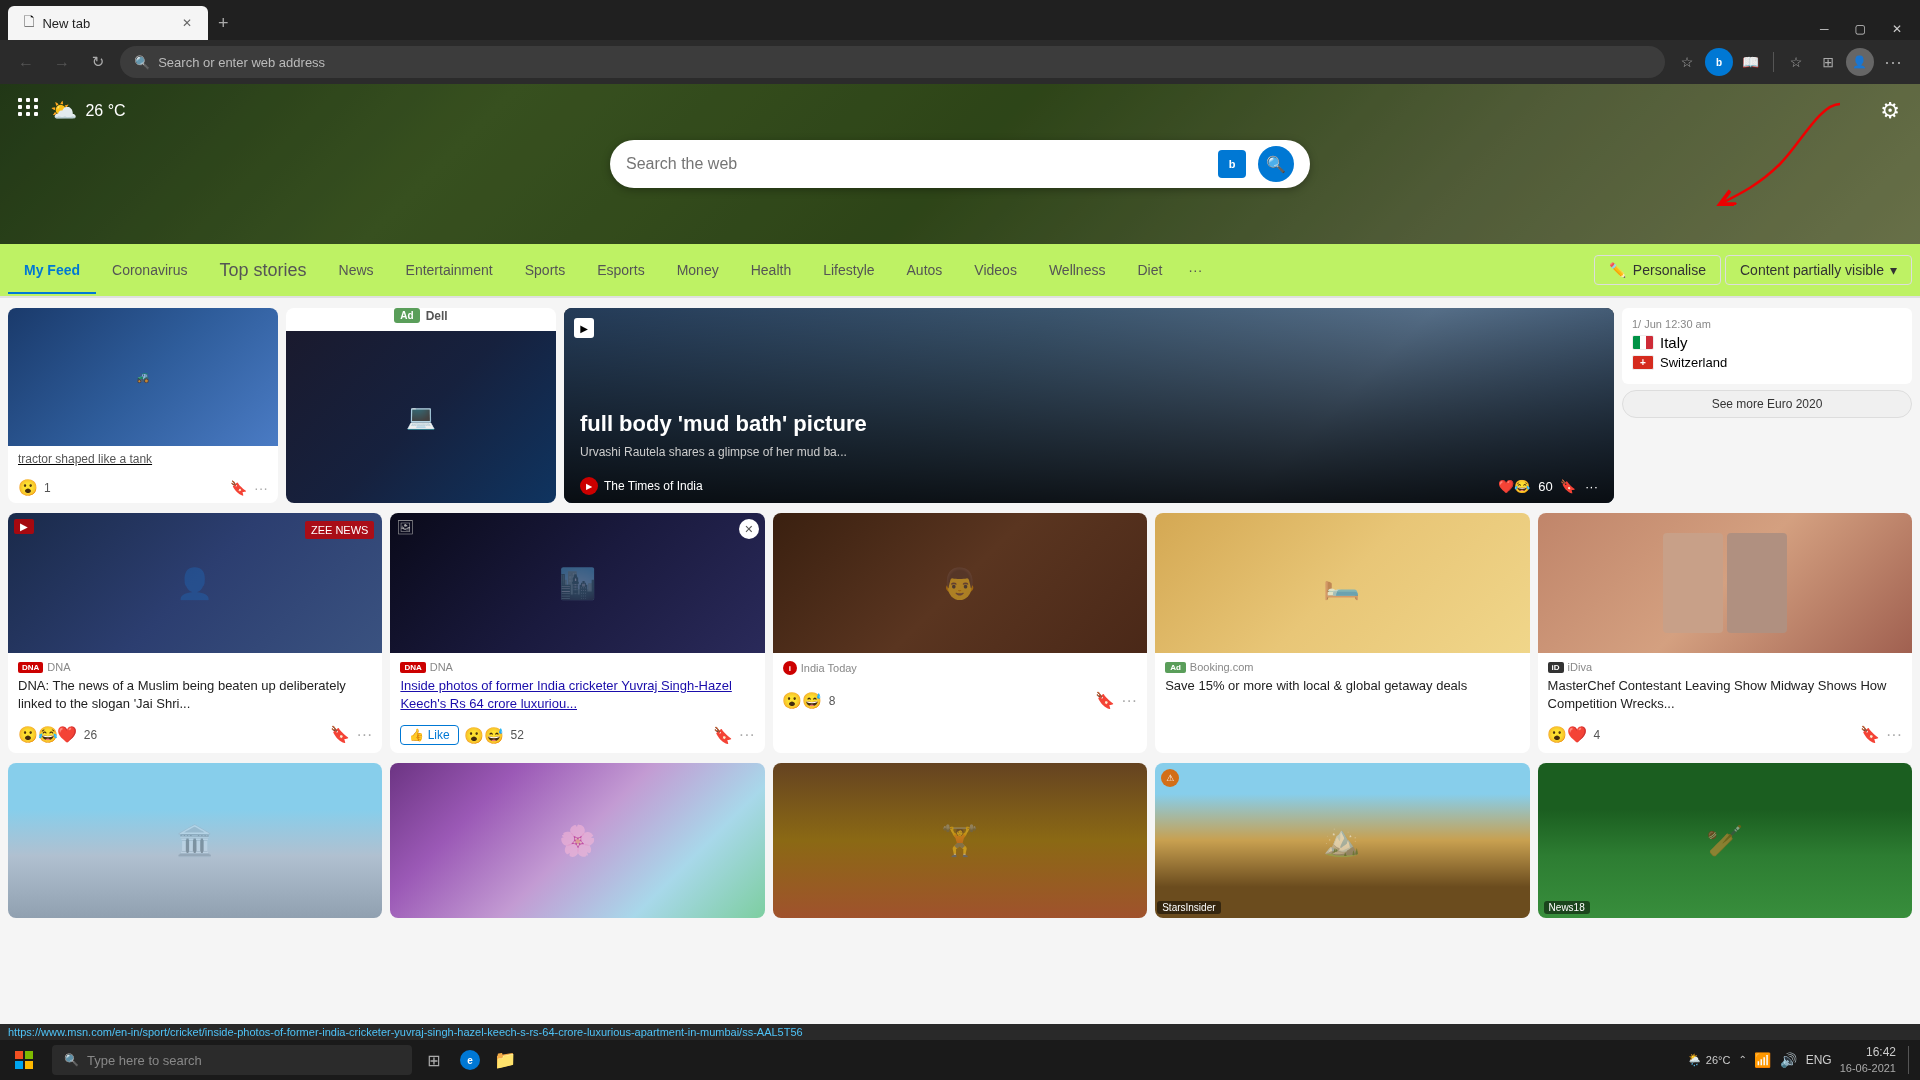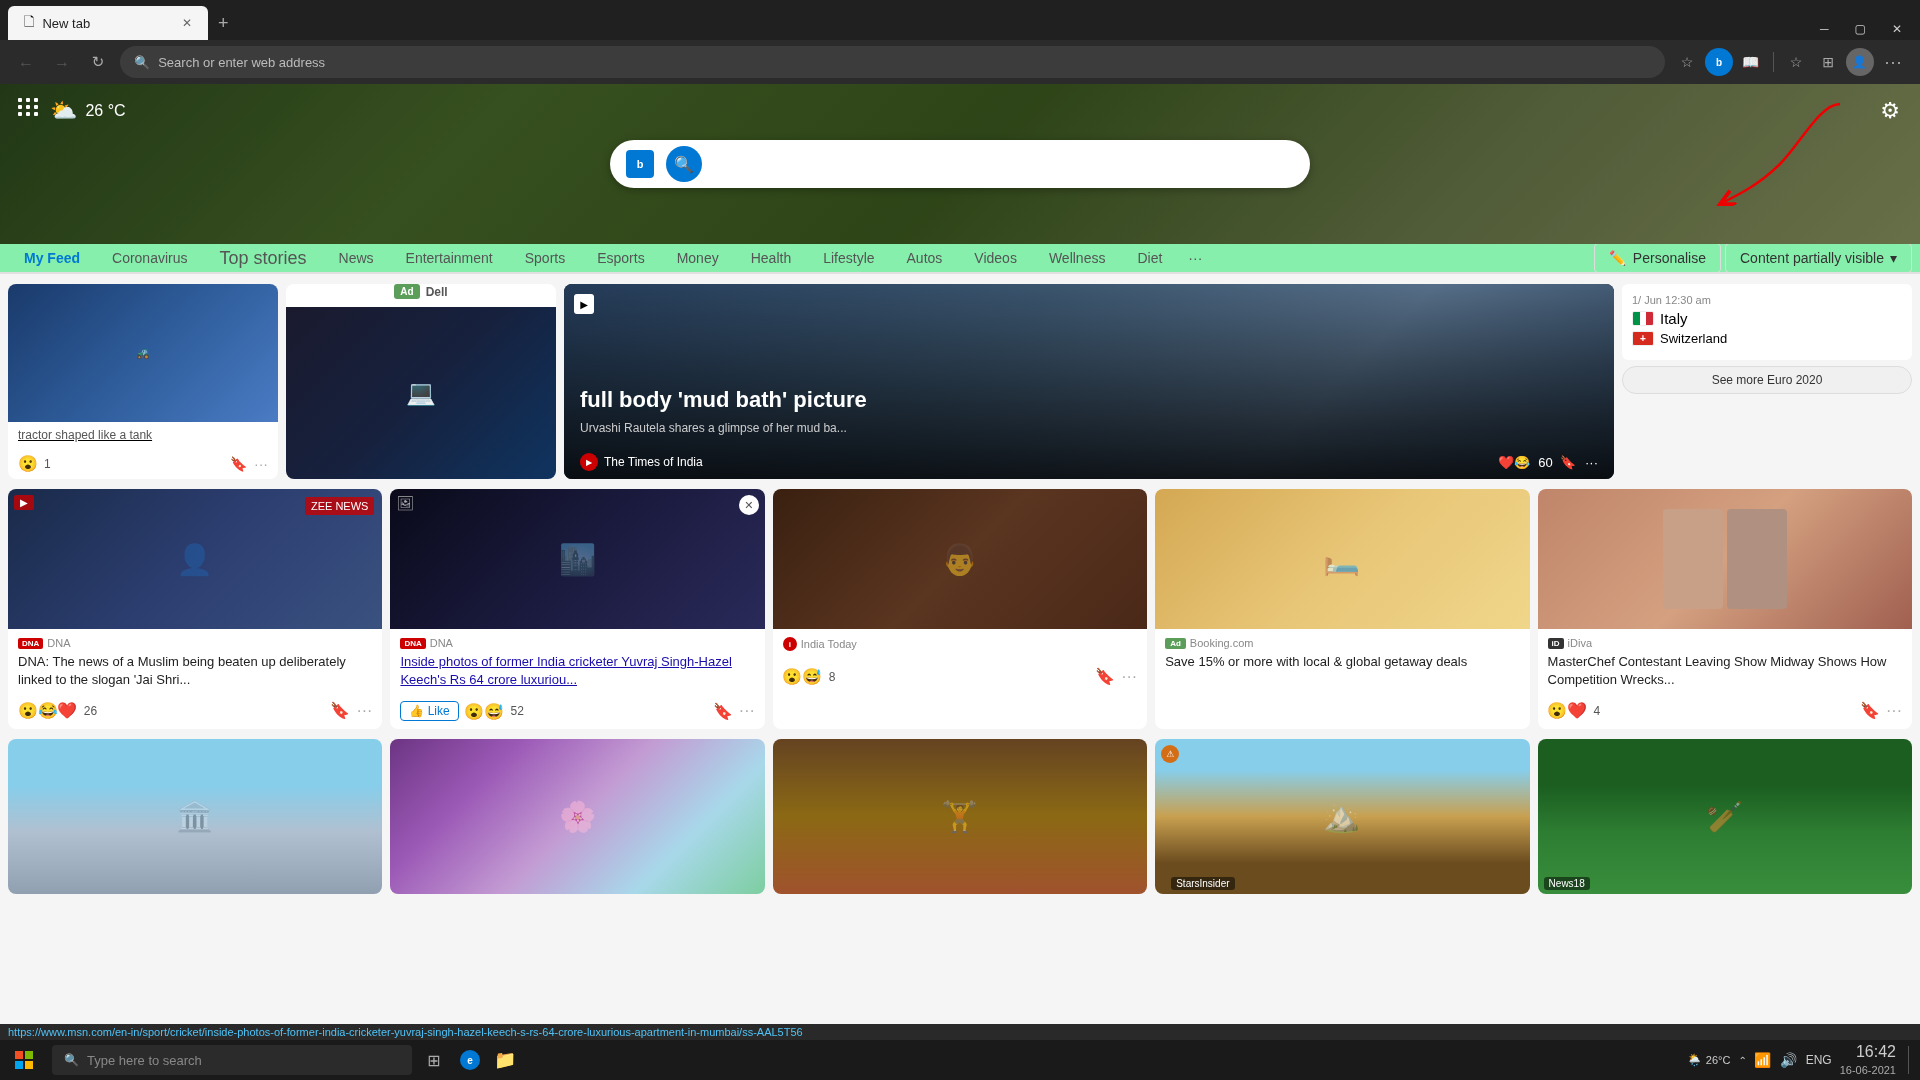--- a/index.html
+++ b/index.html
@@ -60,38 +60,39 @@
       <span style="width:4px;height:4px;background:#fff;border-radius:1px;display:block;"></span>
   </div>
 
   <div style="position:absolute; top:14px; left:50px; display:flex; align-items:center; gap:8px; color:#fff; font-size:16px; z-index:2;">
     <span style="font-size:22px;">⛅</span>
     <span>26 °C</span>
   </div>
 
   <div style="position:relative; z-index:2;">
     <div style="background:#fff; border-radius:24px; height:48px; width:700px; display:flex; align-items:center; padding:0 16px; gap:12px; box-shadow:0 2px 8px rgba(0,0,0,0.3);">
+      <input style="flex: 1 1 0%; border: none; outline: none; font-size: 16px; color: rgb(51, 51, 51);" placeholder="Search the web">
       <div style="width:28px; height:28px; background:#0078d4; border-radius:4px; display:flex; align-items:center; justify-content:center; color:#fff; font-size:11px; font-weight:bold;">b</div>
       <div style="width:36px; height:36px; background:#0078d4; border-radius:50%; display:flex; align-items:center; justify-content:center; color:#fff; cursor:pointer; font-size:16px;">🔍</div>
     </div>
   </div>
 
   <div style="position:absolute; top:14px; right:20px; color:#fff; font-size:22px; cursor:pointer; z-index:2;">⚙</div>
 
   <svg style="position:absolute; top:0; right:60px; z-index:10; pointer-events:none;" width="300" height="160" viewBox="0 0 300 160">
     <path d="M 280 20 C 260 20, 240 60, 220 80 C 200 100, 180 110, 160 120" stroke="#e00" stroke-width="2.5" fill="none" marker-end="url(#arrow)"></path>
     <defs>
       <marker id="arrow" markerWidth="8" markerHeight="8" refX="6" refY="3" orient="auto">
         <path d="M 0 0 L 6 3 L 0 6" stroke="#e00" stroke-width="1.5" fill="none"></path>
       </marker>
     </defs>
   </svg>
 </div>
 
-<div style="background:#86efac; border-bottom:2px solid #e0e0e0; display:flex; align-items:center; padding:0 8px; height:30px; overflow:hidden;">
+<div style="background:#bef264; border-bottom:2px solid #e0e0e0; display:flex; align-items:center; padding:0 8px; height:54px; overflow:hidden;">
   <div style="padding:0 16px; height:46px; display:flex; align-items:center; font-size:14px; color:#0078d4; cursor:pointer; border-bottom:2px solid #0078d4; margin-bottom:-2px; font-weight:600; white-space:nowrap;">My Feed</div>
   <div style="padding:0 16px; height:46px; display:flex; align-items:center; font-size:14px; color:#555; cursor:pointer; white-space:nowrap;">Coronavirus</div>
   <div style="padding:0 16px; height:46px; display:flex; align-items:center; font-size:18px; color:#555; cursor:pointer; white-space:nowrap;">Top stories</div>
   <div style="padding:0 16px; height:46px; display:flex; align-items:center; font-size:14px; color:#555; cursor:pointer; white-space:nowrap;">News</div>
   <div style="padding:0 16px; height:46px; display:flex; align-items:center; font-size:14px; color:#555; cursor:pointer; white-space:nowrap;">Entertainment</div>
   <div style="padding:0 16px; height:46px; display:flex; align-items:center; font-size:14px; color:#555; cursor:pointer; white-space:nowrap;">Sports</div>
   <div style="padding:0 16px; height:46px; display:flex; align-items:center; font-size:14px; color:#555; cursor:pointer; white-space:nowrap;">Esports</div>
   <div style="padding:0 16px; height:46px; display:flex; align-items:center; font-size:14px; color:#555; cursor:pointer; white-space:nowrap;">Money</div>
   <div style="padding:0 16px; height:46px; display:flex; align-items:center; font-size:14px; color:#555; cursor:pointer; white-space:nowrap;">Health</div>
   <div style="padding:0 16px; height:46px; display:flex; align-items:center; font-size:14px; color:#555; cursor:pointer; white-space:nowrap;">Lifestyle</div>
@@ -291,21 +292,21 @@
     <div style="background:#fff; border-radius:8px; overflow:hidden; cursor:pointer;">
       <div style="width:100%; height:100%; background:linear-gradient(to bottom, #654321, #8b6914, #a0522d); display:flex; align-items:center; justify-content:center;">
         <span style="font-size:30px; opacity:0.5;">🏋️</span>
       </div>
     </div>
     <div style="background:#fff; border-radius:8px; overflow:hidden; cursor:pointer; position:relative;">
       <div style="width:100%; height:100%; background:linear-gradient(to bottom, #87ceeb 20%, #c8a050 50%, #6b4c1e 80%); display:flex; align-items:center; justify-content:center;">
         <span style="font-size:30px; opacity:0.5;">🏔️</span>
       </div>
       <div style="position:absolute; top:6px; left:6px; background:rgba(220,100,0,0.9); border-radius:50%; width:18px; height:18px; display:flex; align-items:center; justify-content:center; color:#fff; font-size:9px;">⚠</div>
-      <div style="position:absolute; bottom:4px; left:16px; font-size:10px; color:#fff; background:rgba(0,0,0,0.5); padding:1px 5px; border-radius:3px;">StarsInsider</div>
+      <div style="position:absolute; bottom:4px; left:2px; font-size:10px; color:#fff; background:rgba(0,0,0,0.5); padding:1px 5px; border-radius:3px;">StarsInsider</div>
     </div>
     <div style="background:#fff; border-radius:8px; overflow:hidden; cursor:pointer; position:relative;">
       <div style="width:100%; height:100%; background:linear-gradient(to bottom, #1b5e20 30%, #2d7d32 60%, #388e3c 100%); display:flex; align-items:center; justify-content:center;">
         <span style="font-size:30px; opacity:0.5;">🏏</span>
       </div>
       <div style="position:absolute; bottom:4px; left:6px; font-size:10px; color:#fff; background:rgba(0,0,0,0.5); padding:1px 5px; border-radius:3px;">News18</div>
     </div>
   </div>
 </div>
 
@@ -338,18 +339,18 @@
   <div style="margin-left:auto; display:flex; align-items:center; gap:8px; color:#ccc; font-size:12px; padding-right:8px;">
     <div style="display:flex; align-items:center; gap:4px; cursor:pointer;">
       <span>🌦️</span>
       <span style="font-size:11px; color:#ccc;">26°C</span>
     </div>
     <span style="cursor:pointer; font-size:10px;">⌃</span>
     <div style="cursor:pointer; font-size:14px;">📶</div>
     <div style="cursor:pointer; font-size:14px;">🔊</div>
     <div style="font-size:12px; color:#ccc; cursor:pointer;">ENG</div>
     <div style="display:flex; flex-direction:column; align-items:flex-end; line-height:1.3; cursor:pointer;">
-      <span style="font-size:16px;">16:42</span>
+      <span style="font-size:12px;">16:42</span>
       <span style="font-size:11px; color:#aaa;">16-06-2021</span>
     </div>
     <div style="width:4px; height:28px; border-left:1px solid #555; cursor:pointer; margin-left:4px;"></div>
   </div>
 </div>
 
 </body></html>

